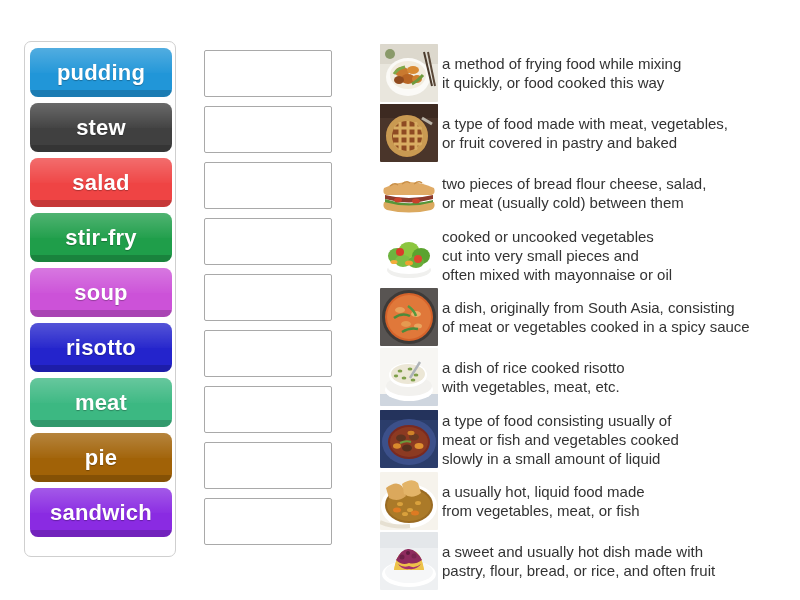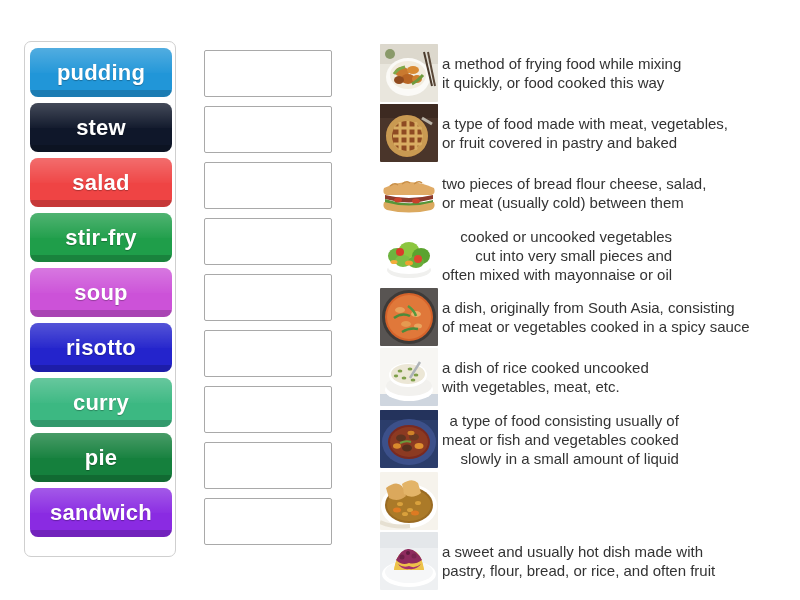--- a/index.html
+++ b/index.html
@@ -111,51 +111,51 @@
   .def-text {
     font-size: 15px;
     line-height: 19px;
     color: #333333;
     white-space: pre-line;
   }
 
   
   .def-row.h56 { min-height: 56px; }
   .def-row.h58 { min-height: 58px; align-items: center; }
-  .def-row.h62 { min-height: 62px; text-align: right; }
+  .def-row.h62 { min-height: 62px; }
 </style>
 </head>
 <body>
 
 <div id="stage">
 
   <div id="tiles-panel">
 
     <div class="tile" style="background: rgb(33, 150, 216);">
       <span>pudding</span>
     </div>
-    <div class="tile" style="background: #0f172a;">
+    <div class="tile" style="background: #404040;">
       <span>stew</span>
     </div>
     <div class="tile" style="background: #ef4444;">
       <span>salad</span>
     </div>
     <div class="tile" style="background: rgb(31, 158, 74);">
       <span>stir-fry</span>
     </div>
     <div class="tile" style="background: rgb(204, 82, 216);">
       <span>soup</span>
     </div>
     <div class="tile" style="background: rgb(36, 36, 204);">
       <span>risotto</span>
     </div>
     <div class="tile" style="background: rgb(60, 184, 130);">
-      <span>curry</span>
-    </div>
-    <div class="tile" style="background: #15803d;">
+      <span>meat</span>
+    </div>
+    <div class="tile" style="background: #a16207;">
       <span>pie</span>
     </div>
     <div class="tile" style="background: rgb(138, 43, 226);">
       <span>sandwich</span>
     </div>
 
   </div>
 
   <div id="answers-col">
     <div class="answer-box"></div>
@@ -292,21 +292,21 @@
             <ellipse cx="20" cy="23" rx="2.4" ry="1.5"></ellipse>
             <ellipse cx="30" cy="21" rx="2.4" ry="1.5"></ellipse>
             <ellipse cx="36" cy="27" rx="2.4" ry="1.5"></ellipse>
             <ellipse cx="24" cy="30" rx="2.4" ry="1.5"></ellipse>
             <ellipse cx="33" cy="32" rx="2.4" ry="1.5"></ellipse>
             <ellipse cx="16" cy="28" rx="2.2" ry="1.4"></ellipse>
           </g>
           <path d="M40 14 L30 30" stroke="#aeb3b8" stroke-width="2.5"></path>
         </svg>
       </div>
-      <div class="def-text">a dish of rice cooked uncooked
+      <div class="def-text">a dish of rice cooked risotto
 with vegetables, meat, etc.</div>
     </div>
 
     <div class="def-row h62">
       <div class="thumb">
         <svg viewBox="0 0 58 58">
           <rect width="58" height="58" fill="#2b3d6b"></rect>
           <rect x="0" y="0" width="58" height="10" fill="#24335c"></rect>
           <ellipse cx="29" cy="32" rx="27" ry="23" fill="#3c508a"></ellipse>
           <ellipse cx="29" cy="32" rx="21" ry="17" fill="#7a2a20"></ellipse>
@@ -338,20 +338,22 @@
             <ellipse cx="38" cy="31" rx="3" ry="2"></ellipse>
             <ellipse cx="25" cy="42" rx="3" ry="2"></ellipse>
           </g>
           <ellipse cx="17" cy="38" rx="4" ry="2.5" fill="#e07c24"></ellipse>
           <ellipse cx="35" cy="41" rx="4" ry="2.5" fill="#dd7a22"></ellipse>
           <path d="M6 16 q10 -8 16 -2 l4 10 q-8 7 -17 2z" fill="#dba85c"></path>
           <path d="M22 12 q10 -7 16 -1 l3 10 q-9 7 -17 1z" fill="#e3b468"></path>
           <path d="M0 50 q14 6 30 4" stroke="#e6e0d2" stroke-width="4" fill="none"></path>
         </svg>
       </div>
+      <div class="def-text">a usually hot, liquid food made
+from vegetables, meat, or fish</div>
     </div>
 
     <div class="def-row h58">
       <div class="thumb">
         <svg viewBox="0 0 58 58">
           <rect width="58" height="58" fill="#eef0f2"></rect>
           <rect x="0" y="0" width="58" height="16" fill="#e4e7ea"></rect>
           <ellipse cx="29" cy="42" rx="27" ry="13" fill="#ffffff"></ellipse>
           <ellipse cx="29" cy="40" rx="24" ry="11" fill="#f6f7f8"></ellipse>
           <path d="M14 38 q3 -20 15 -20 q12 0 15 20 z" fill="#f2c94c"></path>

